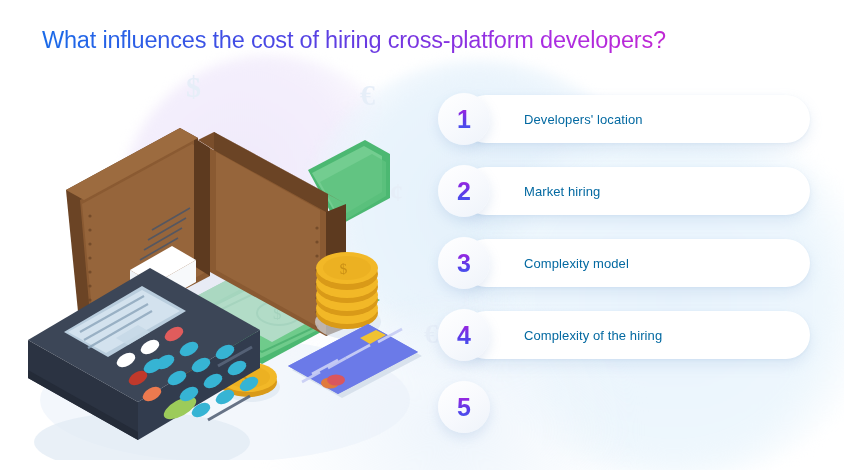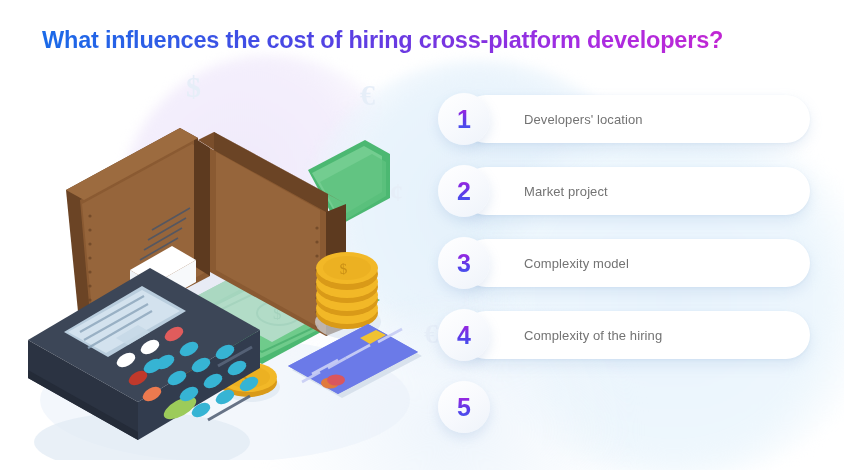--- a/index.html
+++ b/index.html
@@ -63,21 +63,21 @@
     font-family: "Liberation Serif", serif;
     user-select: none;
   }
 
   
   .title {
     position: absolute;
     left: 42px;
     top: 27px;
     font-size: 23.5px;
-    font-weight: 700;
+    font-weight: 400;
     letter-spacing: -0.2px;
     white-space: nowrap;
     background: linear-gradient(90deg, #1a6ae8 0%, #2a5fe6 14%, #4b45e4 38%, #7e33e0 62%, #a82ce2 80%, #c026d3 100%);
     -webkit-background-clip: text;
     background-clip: text;
     color: transparent;
     -webkit-text-fill-color: transparent;
   }
 
   
@@ -104,21 +104,21 @@
     background: #ffffff;
     box-shadow: 0 6px 14px rgba(140, 175, 215, 0.20),
                 0 1px 3px rgba(140, 175, 215, 0.14);
   }
   .pill-label {
     position: absolute;
     left: 62px;
     top: 50%;
     transform: translateY(-50%);
     font-size: 13px;
-    color: #737373;
+    color: #0369a1;
     letter-spacing: 0.1px;
     white-space: nowrap;
   }
   .badge {
     position: absolute;
     left: 0;
     top: 0;
     width: 52px;
     height: 52px;
     border-radius: 50%;
@@ -383,21 +383,21 @@
       <div class="pill">
         <span class="pill-label">Developers' location</span>
       </div>
       <div class="badge">
         <span class="badge-num">1</span>
       </div>
     </div>
 
     <div class="row">
       <div class="pill">
-        <span class="pill-label">Market project</span>
+        <span class="pill-label">Market hiring</span>
       </div>
       <div class="badge">
         <span class="badge-num">2</span>
       </div>
     </div>
 
     <div class="row">
       <div class="pill">
         <span class="pill-label">Complexity model</span>
       </div>

